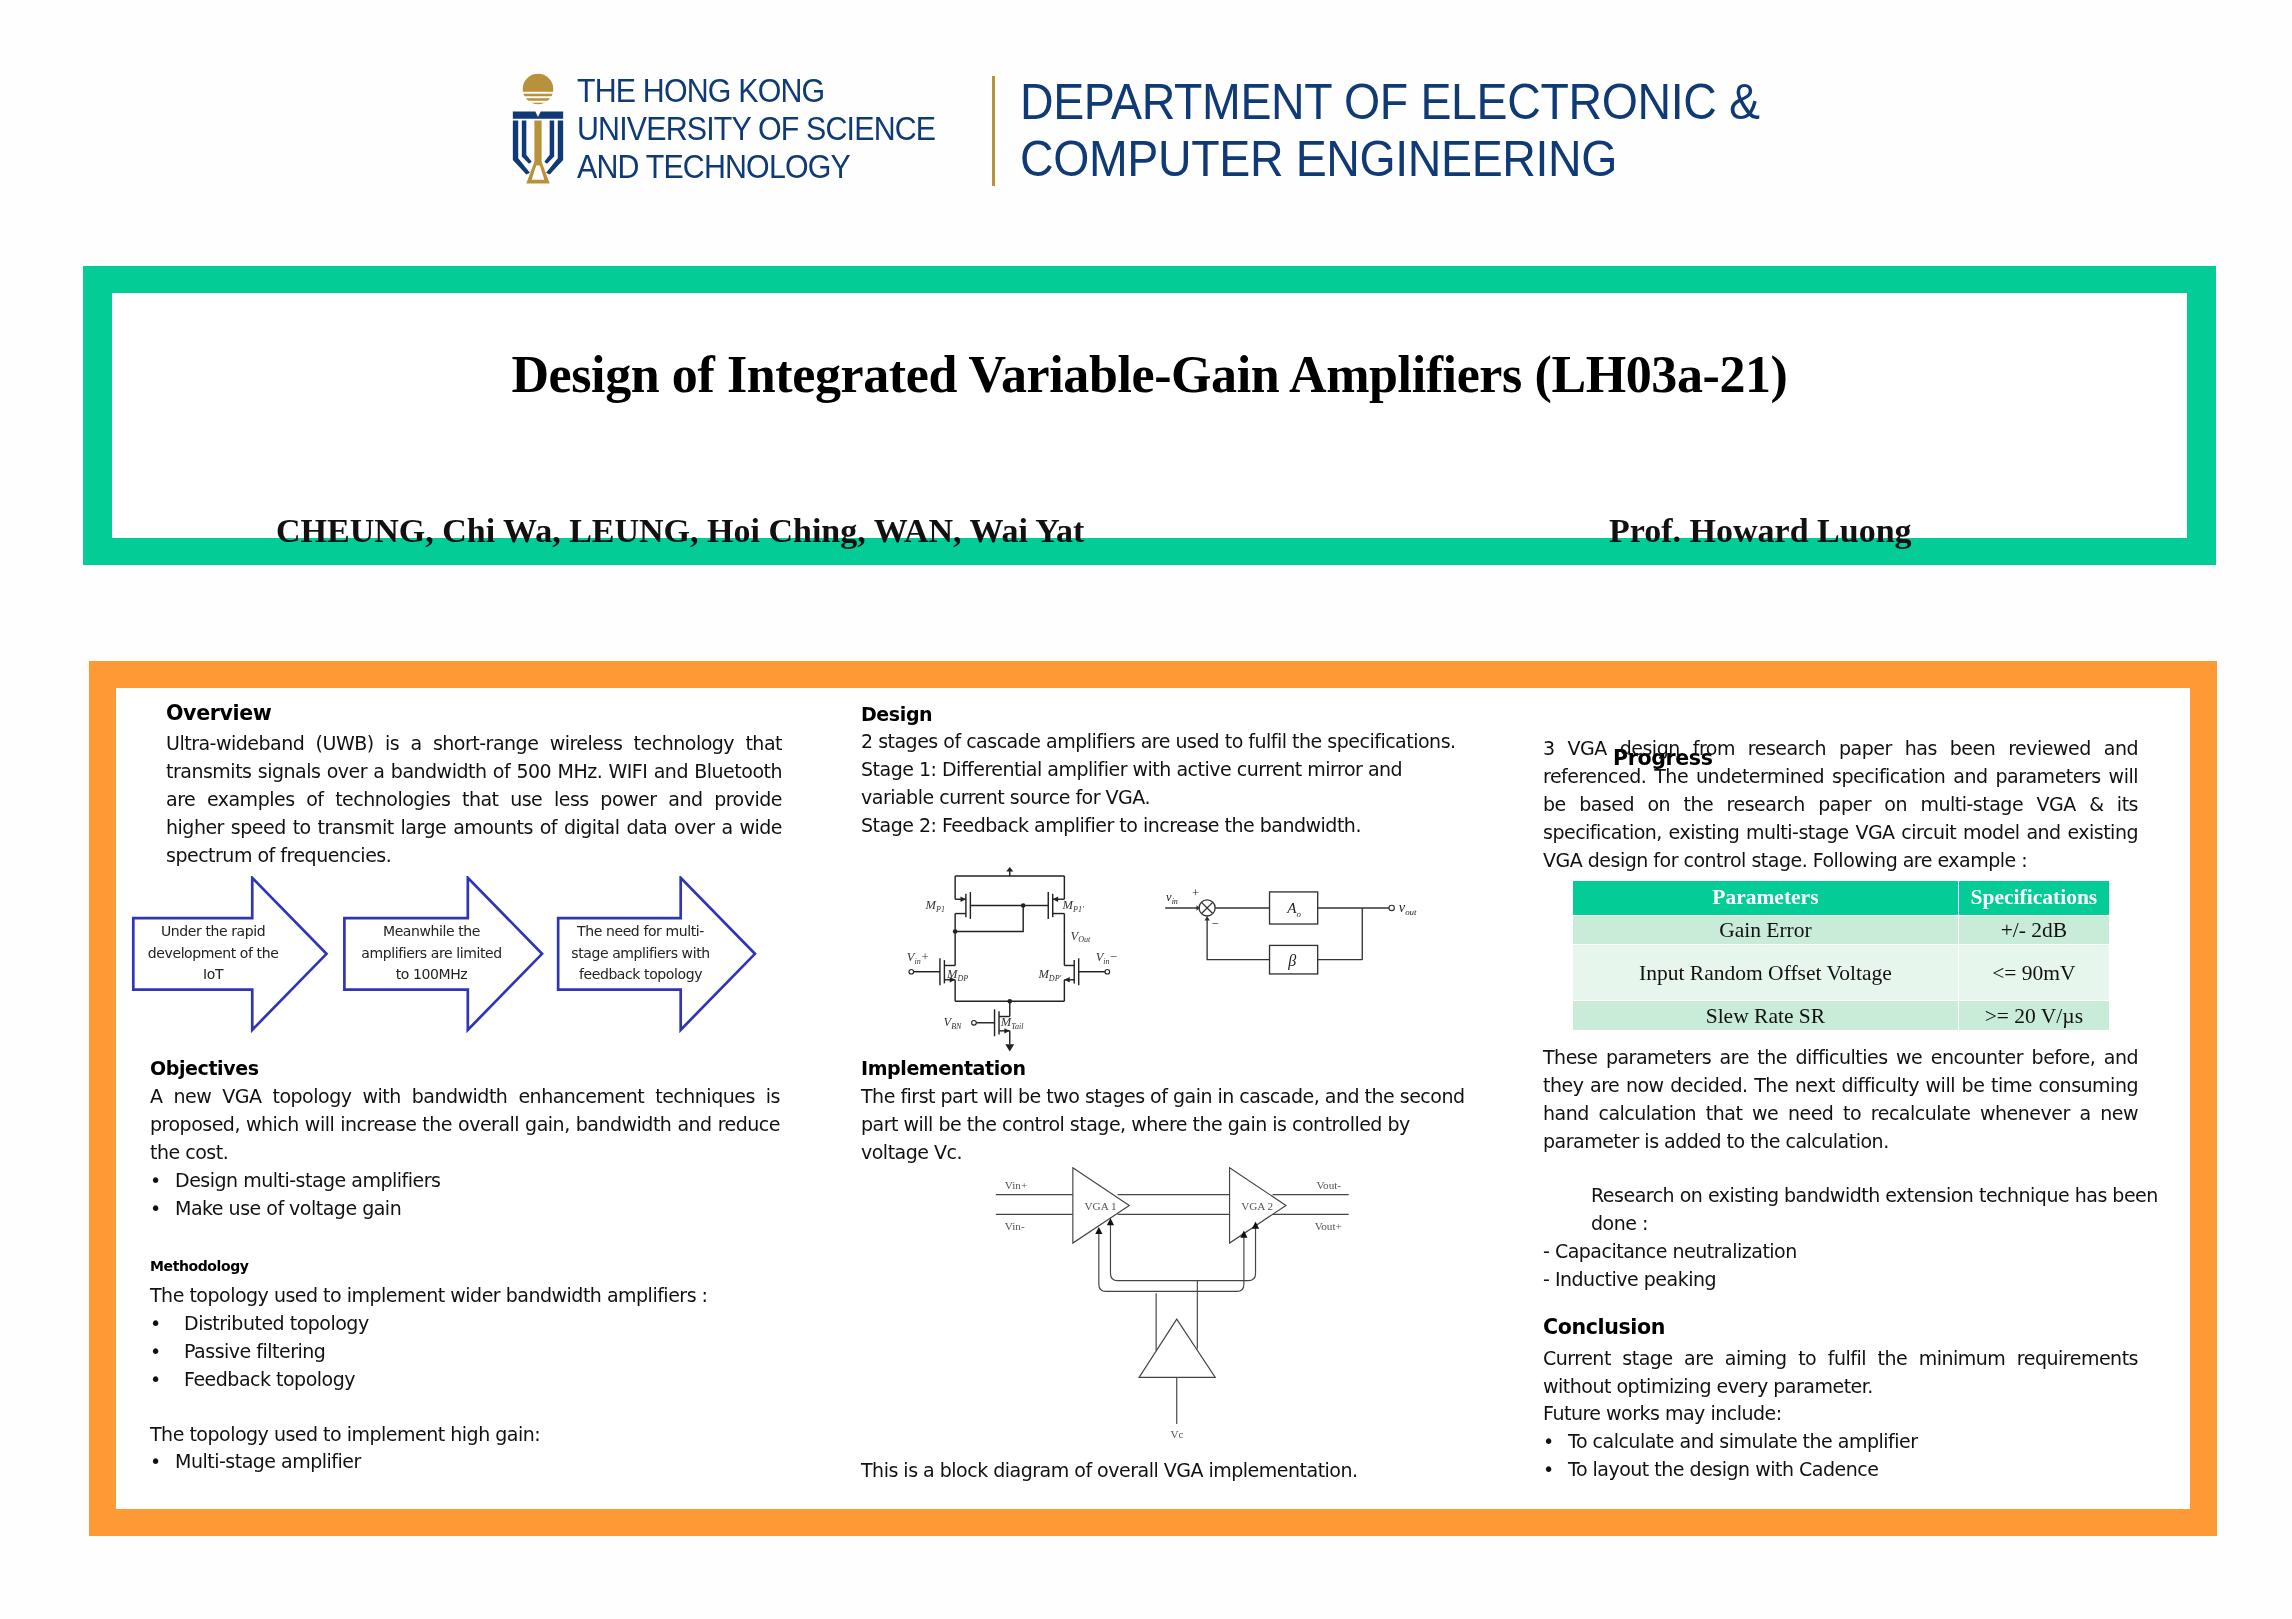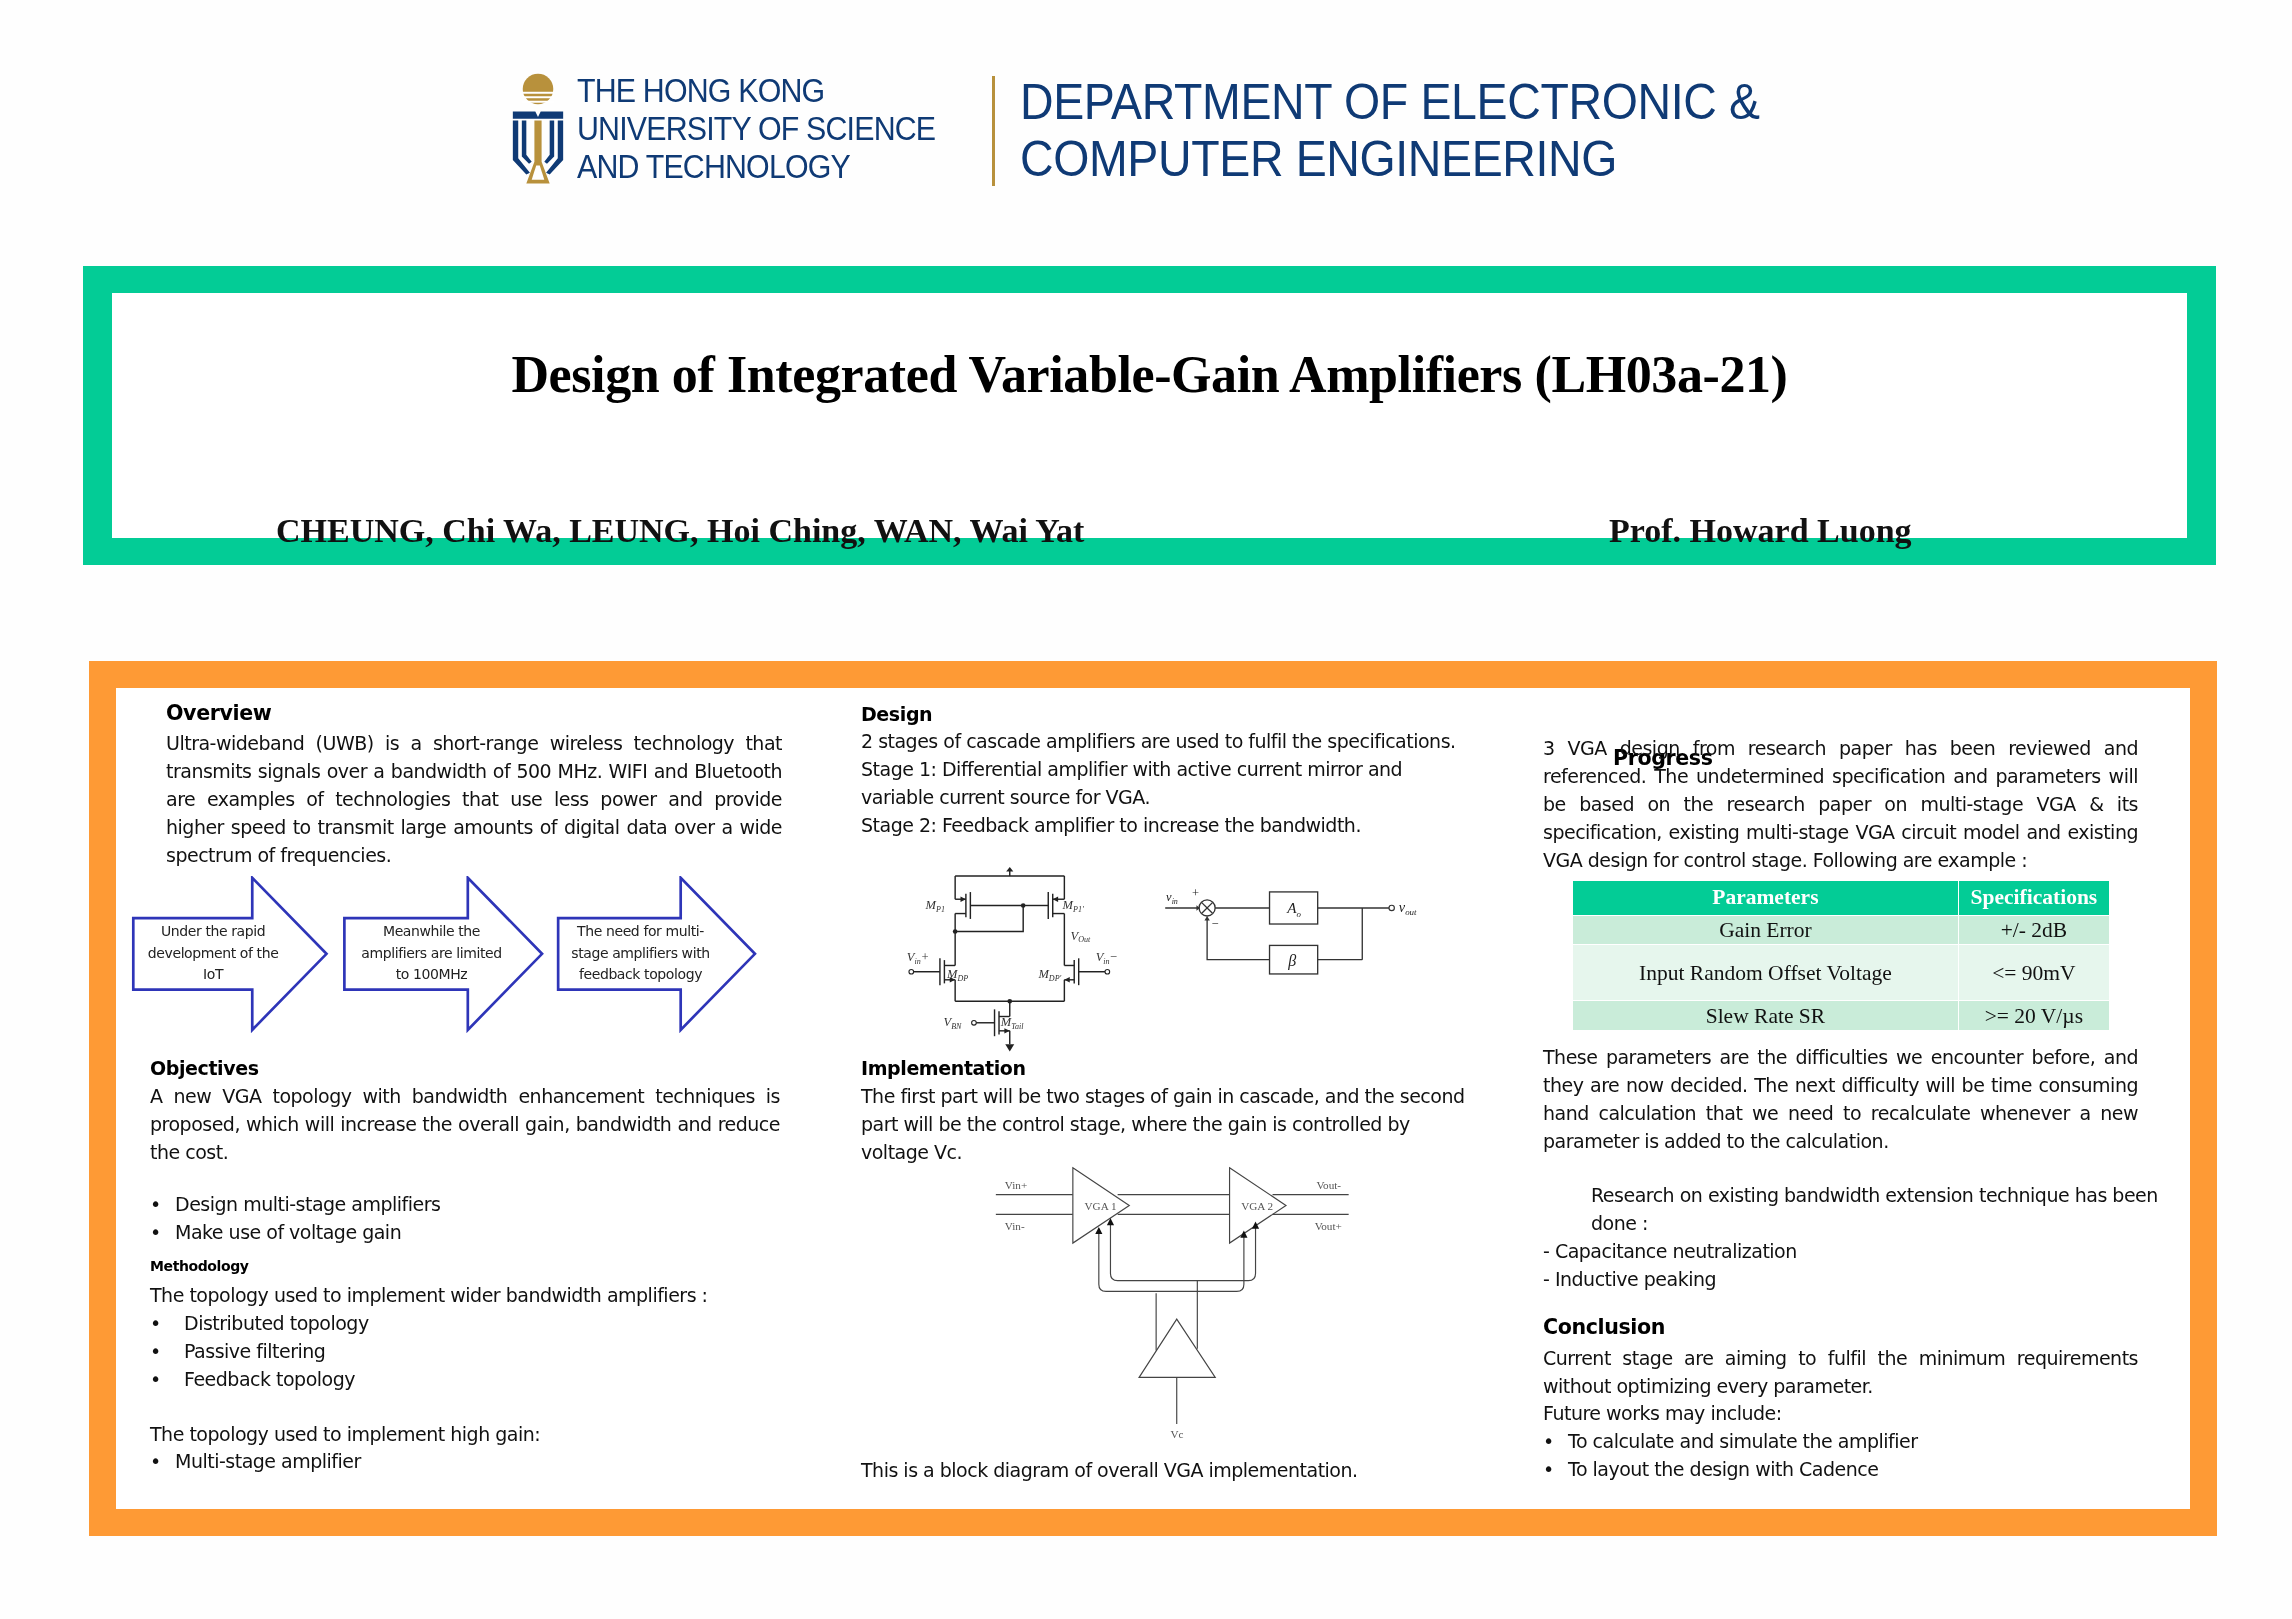--- a/index.html
+++ b/index.html
@@ -109,21 +109,21 @@
       </div>
       <div class="flow-text" style="left:428px; top:45px; width:163px;">
         <div>The need for multi-</div>
         <div>stage amplifiers with</div>
         <div>feedback topology</div>
       </div>
     </div>
 
     <div class="h-sec" style="left:34px; top:369px; font-size:19px;">Objectives</div>
     <div class="p just" style="left:34px; top:394px; width:630px;">A new VGA topology with bandwidth enhancement techniques is proposed, which will increase the overall gain, bandwidth and reduce the cost.</div>
-    <ul class="p bullets" style="left:34px; top:478px; width:627px;margin-top:24px;">
+    <ul class="p bullets" style="left:34px; top:478px; width:627px;">
       <li>Design multi-stage amplifiers</li>
       <li>Make use of voltage gain</li>
     </ul>
 
     <div class="h-sec" style="left:34px; top:570px; font-size:14px;">Methodology</div>
     <div class="p" style="left:34px; top:593px; width:627px;">The topology used to implement wider bandwidth amplifiers :</div>
     <ul class="p bullets wide" style="left:34px; top:621px; width:627px;">
       <li>Distributed topology</li>
       <li>Passive filtering</li>
       <li>Feedback topology</li>

